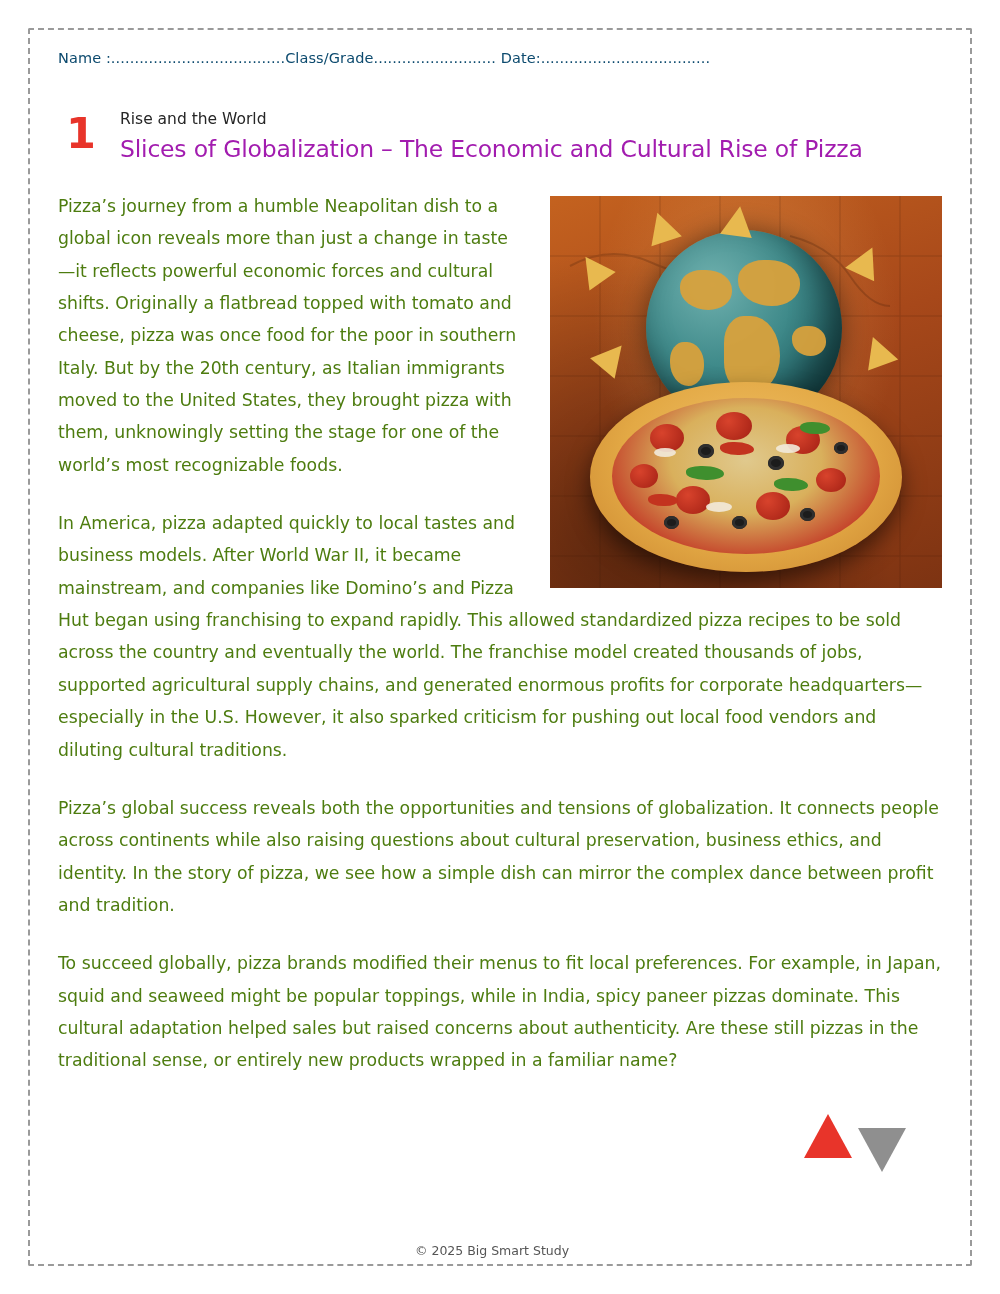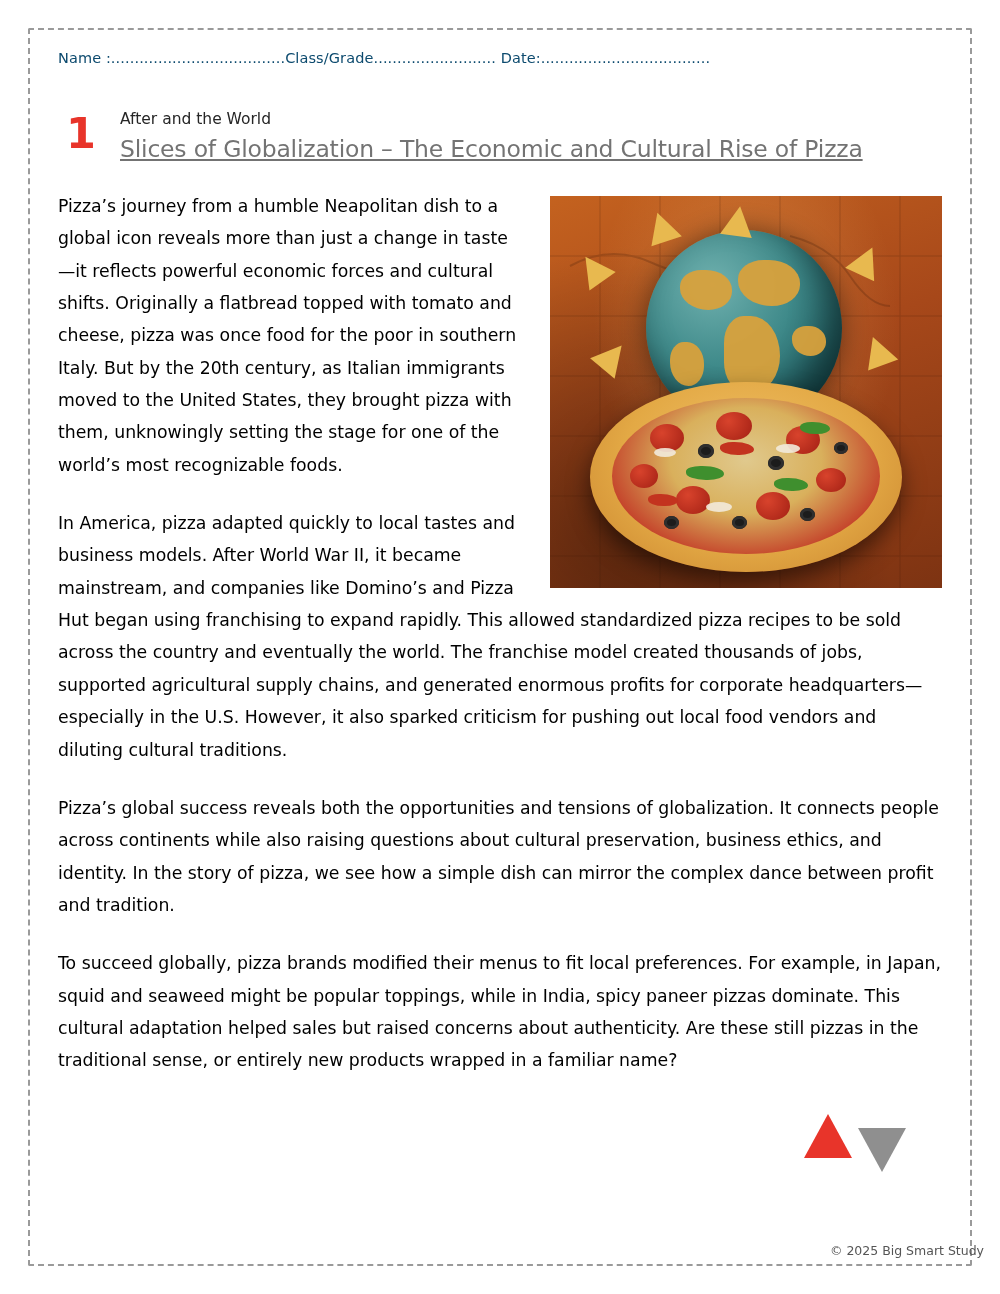--- a/index.html
+++ b/index.html
@@ -72,31 +72,30 @@
     line-height: 1;
   }
   .kicker {
     font-size: 15.5px;
     color: #262626;
     line-height: 1.2;
     margin-bottom: 6px;
   }
   .maintitle {
     font-size: 23.5px;
-    color: #737373;
+    color: #a21caf;
     line-height: 1.25;
     letter-spacing: -.2px;
-    text-decoration: underline;
   }
 
   
   .body {
     font-size: 17.3px;
     line-height: 1.87;
-    color: #000000;
+    color: #4d7c0f;
     text-align: left;
   }
   .body p { margin: 0 0 26px 0; }
   .body p:last-child { margin-bottom: 0; }
 
   
   .figure {
     float: right;
     width: 392px;
     height: 392px;
@@ -201,41 +200,41 @@
     border-right: 24px solid transparent;
     border-top: 44px solid #8f8f8f;
   }
 
   
   .footer {
     position: absolute;
     left: 0;
     bottom: 36px;
     width: 984px;
-    text-align: right;
+    text-align: center;
     font-size: 12.5px;
     color: #555555;
   }
 </style>
 </head>
 <body>
 
 <div class="page">
 
   <div class="cut-border"></div>
 
   <div class="content">
 
     <div class="namerow">
       <span>Name :.....................................</span><span>Class/Grade..........................</span> <span>Date:....................................</span>
     </div>
 
     <div class="titleblock">
       <div class="big-number">1</div>
-      <div class="kicker">After and the World</div>
+      <div class="kicker">Rise and the World</div>
       <div class="maintitle">Slices of Globalization – The Economic and Cultural Rise of Pizza</div>
     </div>
 
     <div class="body">
 
       <div class="figure">
         <div class="art"></div>
 
         <svg class="maplines" viewBox="0 0 392 392">
           <g stroke="#3b1806" stroke-width="1" fill="none">

